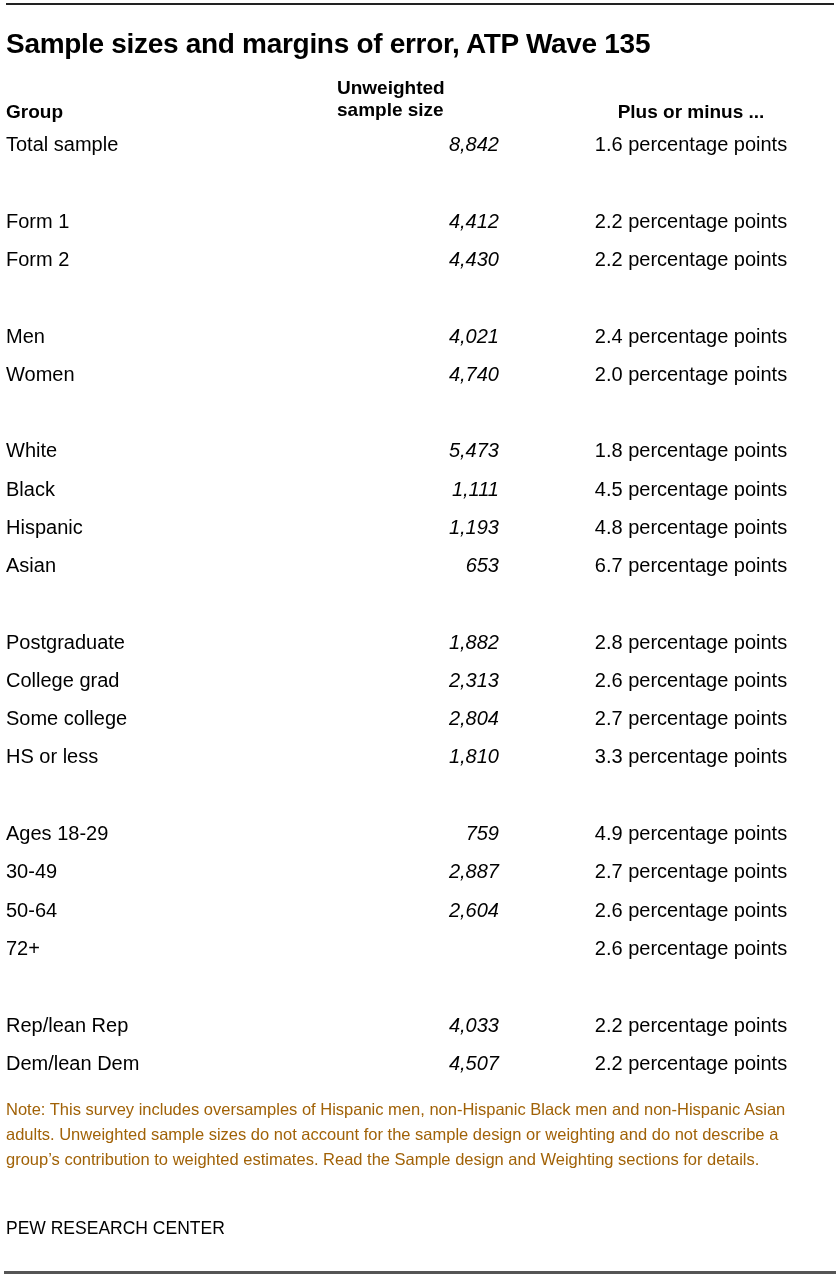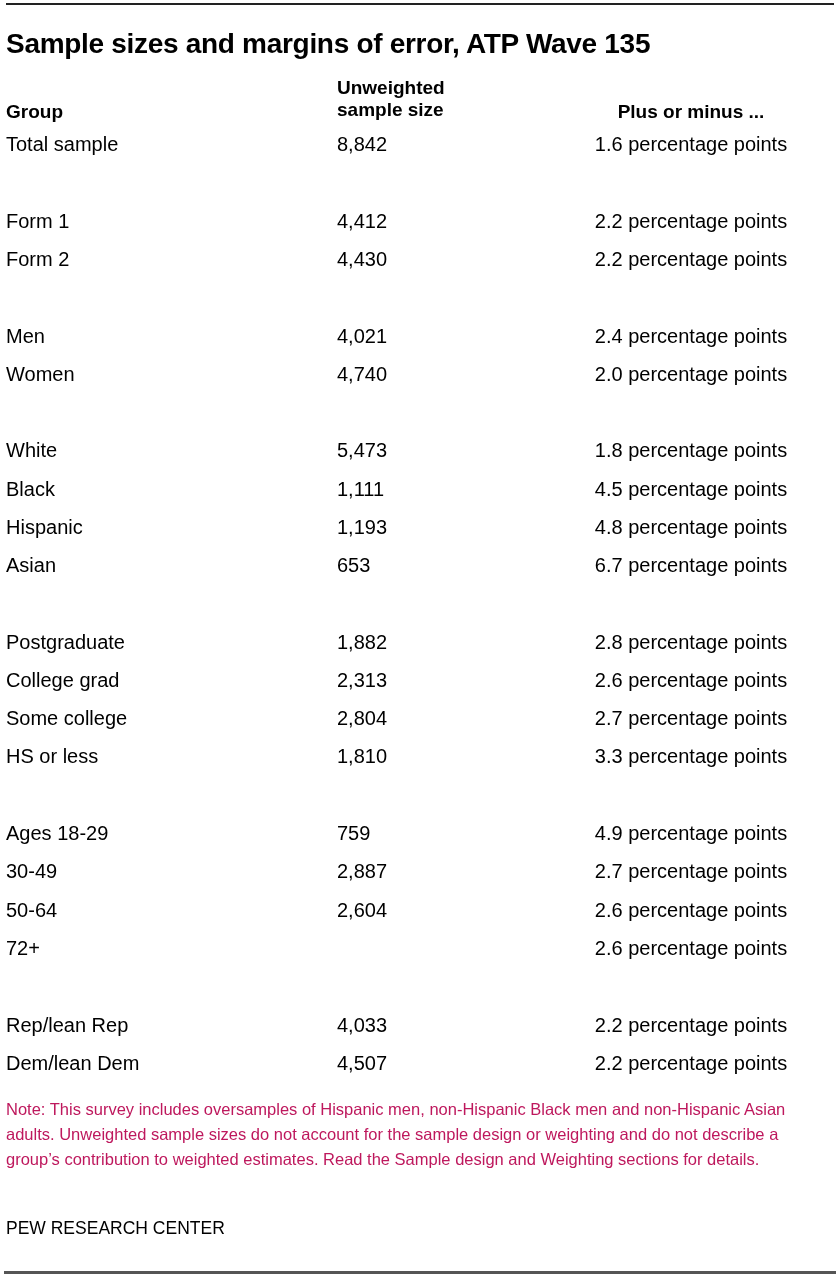--- a/index.html
+++ b/index.html
@@ -12,25 +12,25 @@
     .title {
       position: absolute; left: 6px; top: 28px; margin: 0;
       font-size: 28px; font-weight: bold; letter-spacing: -0.3px; white-space: nowrap;
     }
     .hdr { position: absolute; font-size: 19px; font-weight: bold; line-height: 22px; white-space: nowrap; }
     .hdr-group { left: 6px; top: 101px; }
     .hdr-size { left: 337px; width: 162px; top: 77px; }
     .hdr-moe { left: 560px; width: 262px; top: 101px; text-align: center; }
     .row { position: absolute; left: 0; width: 840px; height: 30px; font-size: 20px; line-height: 30px; }
     .row .c-group { position: absolute; left: 6px; white-space: nowrap; }
-    .row .c-size { position: absolute; left: 337px; width: 162px; text-align: left; }
+    .row .c-size { position: absolute; left: 337px; width: 162px; text-align: right; font-style: italic; }
     .row .c-moe { position: absolute; left: 560px; width: 262px; text-align: center; white-space: nowrap; }
     .note {
       position: absolute; left: 6px; top: 1097px; width: 825px; margin: 0;
-      font-size: 16.5px; line-height: 25px; color: #be185d;
+      font-size: 16.5px; line-height: 25px; color: #a16207;
     }
     .source { position: absolute; left: 6px; top: 1218px; font-size: 17.5px; font-weight: normal; white-space: nowrap; }
   </style>
 </head>
 <body>
 
 <div class="rule-top"></div>
 
 <h1 class="title">Sample sizes and margins of error, ATP Wave 135</h1>
 

